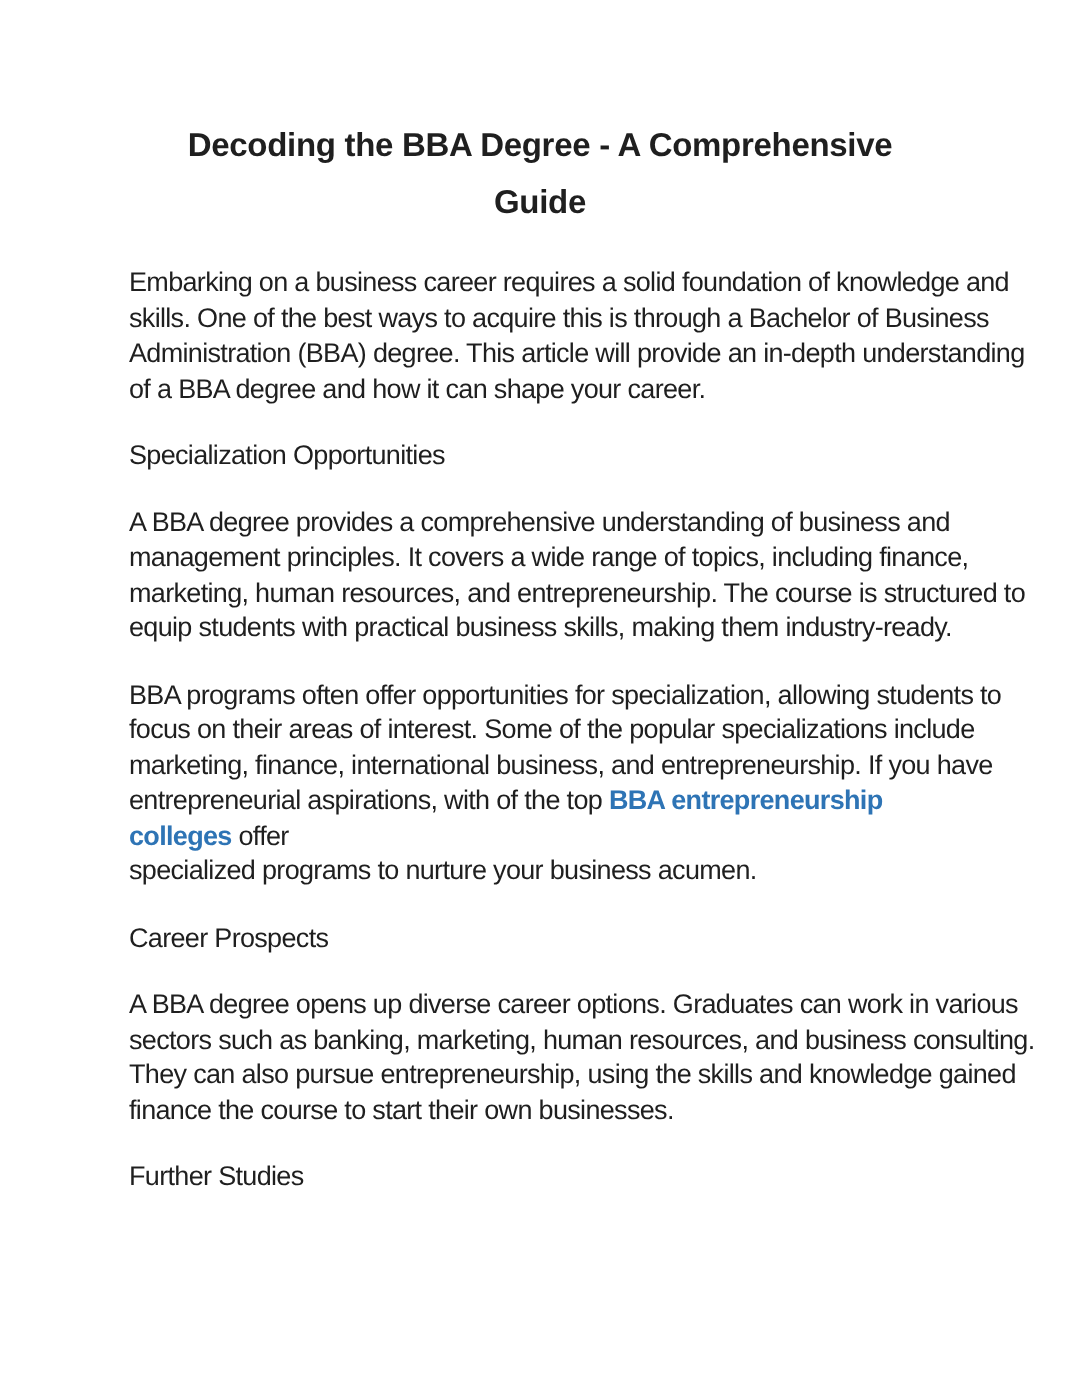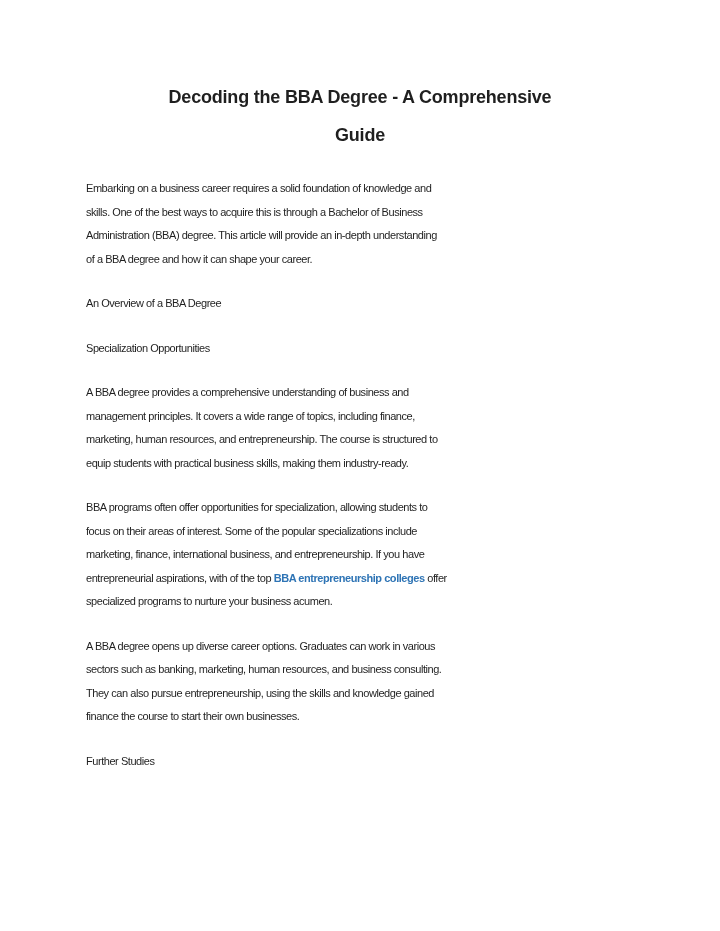--- a/index.html
+++ b/index.html
@@ -10,31 +10,31 @@
     font-family: "Liberation Sans", sans-serif;
   }
   .page {
     width: 720px;
     height: 931px;
     padding: 78px 86px 0 86px;
     overflow: hidden;
     background: #ffffff;
   }
   .doc-title {
-    font-size: 18px;
+    font-size: 22px;
     line-height: 38px;
     font-weight: bold;
     color: #1f1f1f;
     text-align: center;
     letter-spacing: -0.2px;
     white-space: pre;
     margin: 0 0 23px 0;
   }
   .para {
-    font-size: 11px;
+    font-size: 18px;
     line-height: 23.5px;
     color: #1f1f1f;
     letter-spacing: -0.45px;
     margin: 2px 0 21px 0;
   }
   .lines {
     display: block;
     white-space: pre;
   }
   .line {
@@ -56,39 +56,39 @@
   <h1 class="doc-title">Decoding the BBA Degree - A Comprehensive
 Guide</h1>
 
   <p class="para">
       <span class="lines">Embarking on a business career requires a solid foundation of knowledge and
 skills. One of the best ways to acquire this is through a Bachelor of Business
 Administration (BBA) degree. This article will provide an in-depth understanding
 of a BBA degree and how it can shape your career.</span>
     </p>
 
-  <p class="para">An Overview of a BBA Degree</p>
 
   <p class="para">Specialization Opportunities</p>
 
   <p class="para">
       <span class="lines">A BBA degree provides a comprehensive understanding of business and
 management principles. It covers a wide range of topics, including finance,
 marketing, human resources, and entrepreneurship. The course is structured to
 equip students with practical business skills, making them industry-ready.</span>
     </p>
 
   <p class="para">
       <span class="lines">BBA programs often offer opportunities for specialization, allowing students to
 focus on their areas of interest. Some of the popular specializations include
 marketing, finance, international business, and entrepreneurship. If you have</span>
       <span class="line"><span>entrepreneurial aspirations, with of the top </span><a class="doc-link">BBA entrepreneurship colleges</a><span> offer</span></span>
       <span class="lines">specialized programs to nurture your business acumen.</span>
     </p>
 
+  <p class="para">Career Prospects</p>
 
   <p class="para">
       <span class="lines">A BBA degree opens up diverse career options. Graduates can work in various
 sectors such as banking, marketing, human resources, and business consulting.
 They can also pursue entrepreneurship, using the skills and knowledge gained
 finance the course to start their own businesses.</span>
     </p>
 
   <p class="para">Further Studies</p>
 

